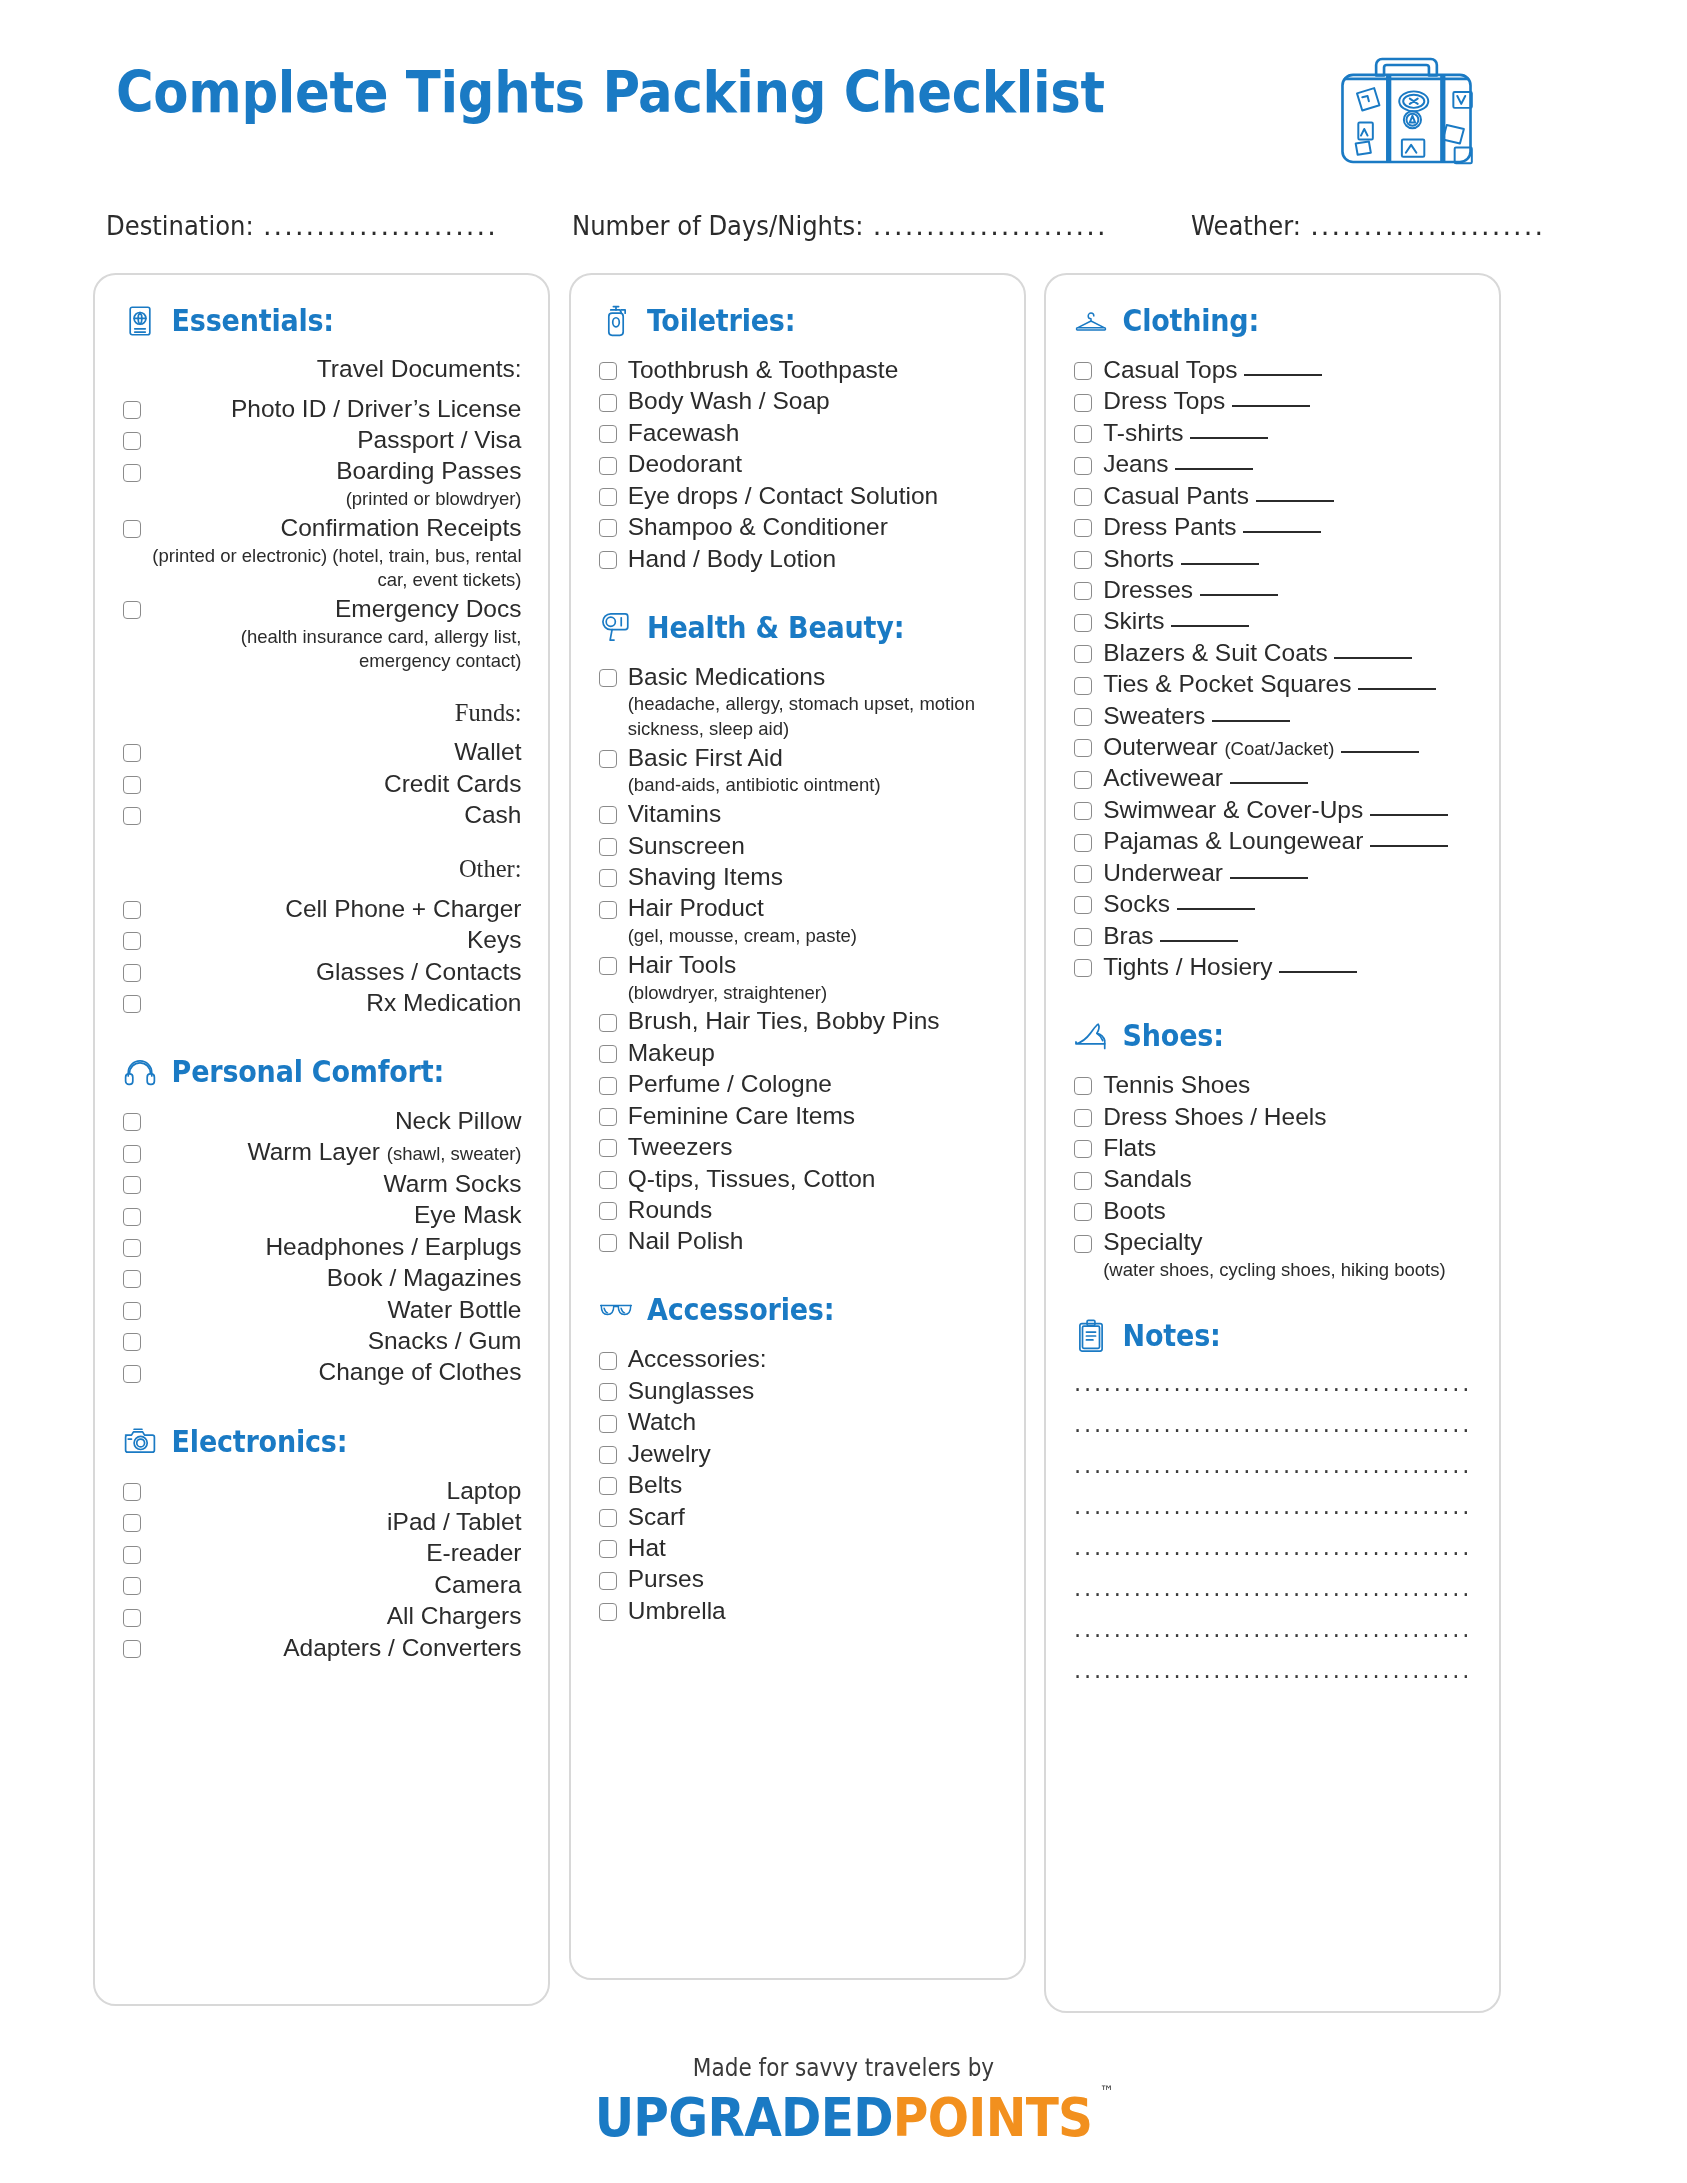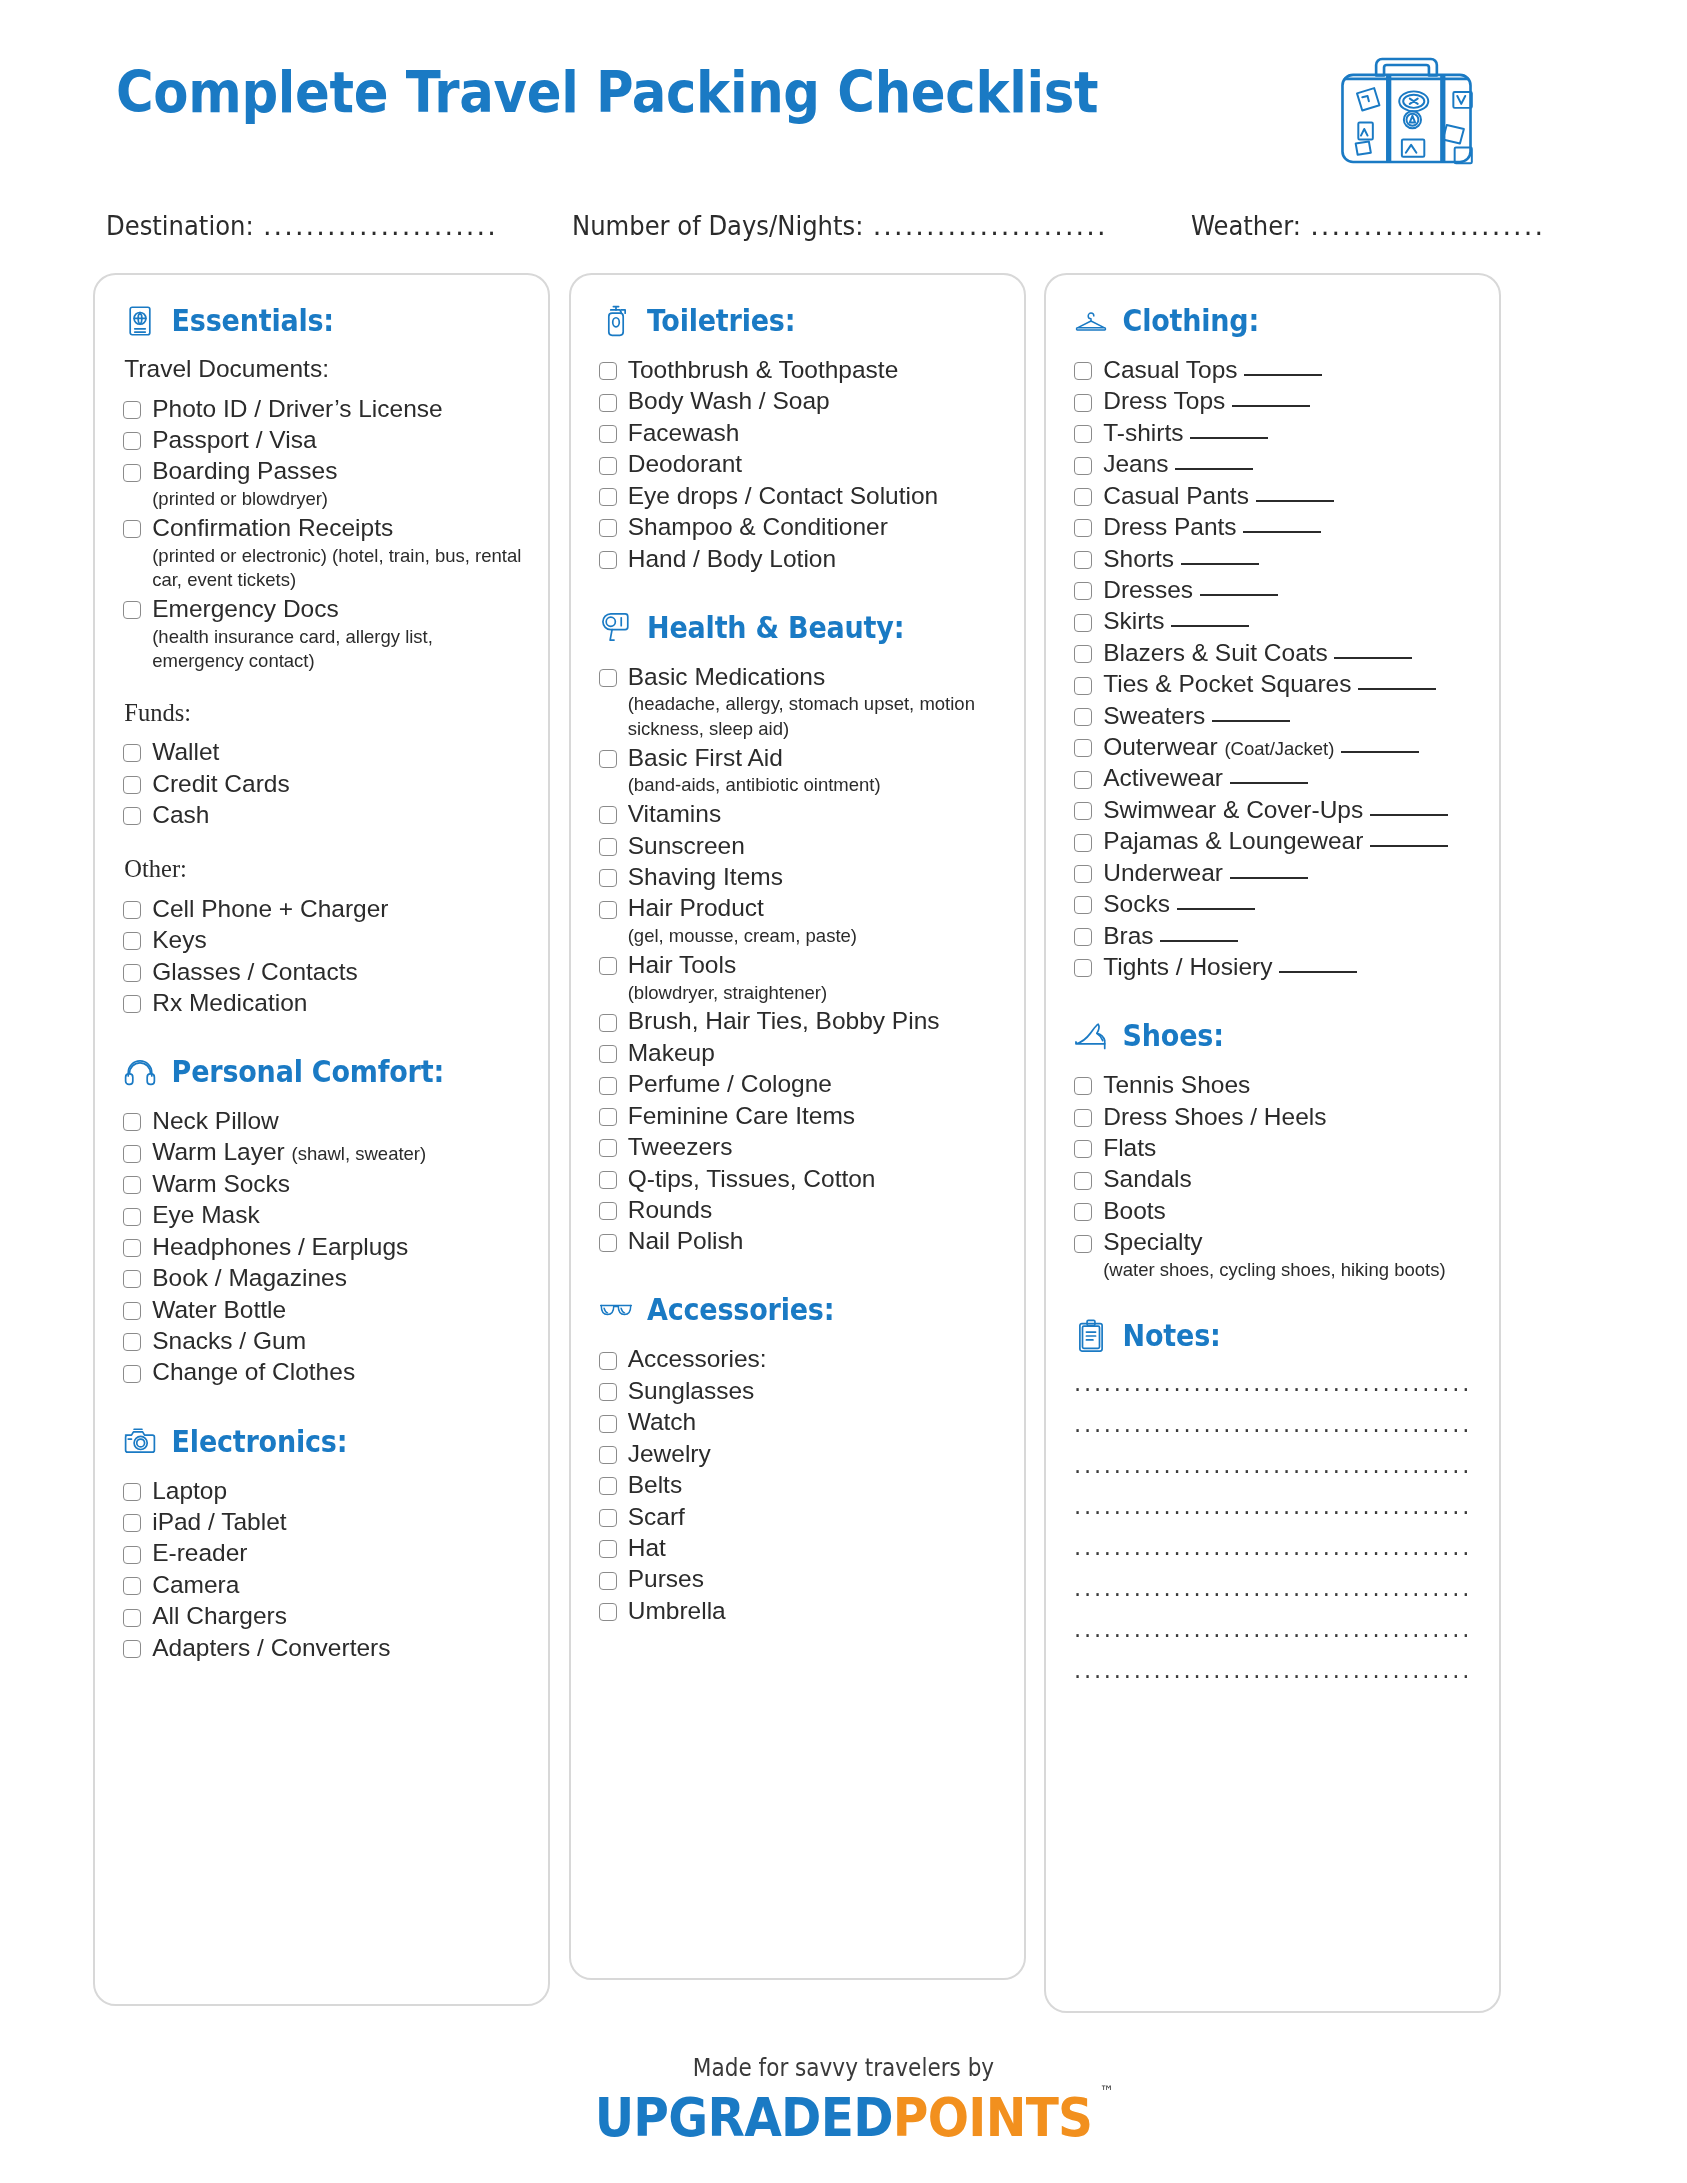--- a/index.html
+++ b/index.html
@@ -78,21 +78,21 @@
     gap: 18.5px;
     padding: 0 106px 0 93px;
     align-items: flex-start;
   }
   .card {
     border: 2px solid #d8d8d8;
     border-radius: 22.5px;
     background: #fff;
     padding: 28px 26.5px 32px 28px;
   }
-  .card.col1 { width: 457px; height: 1733px; }
+  .card.col1 { width: 457px; height: 1733px; text-align: right; }
   .card.col2 { width: 457px; height: 1707px; }
   .card.col3 { width: 457px; height: 1740px; }
 
   
   .section {
     margin-bottom: 6.6px;
   }
   .section + .section { margin-top: 36px; }
   .sec-head {
     display: flex;
@@ -217,21 +217,21 @@
     color: #3a3a3a;
     font-weight: normal;
   }
 </style>
 </head>
 <body>
 
 <div class="page">
 
   <div class="header">
-    <div class="page-title">Complete Travel Packing Checklist</div>
+    <div class="page-title">Complete Tights Packing Checklist</div>
     <div class="suitcase-icon">
       <svg viewBox="0 0 250 220" fill="none" stroke="#1a7ac4" stroke-width="4" stroke-linecap="round" stroke-linejoin="round">
         <path d="M88 44 h74 a9 9 0 0 1 9 9 v16 h-12 v-12 a4 4 0 0 0 -4 -4 h-60 a4 4 0 0 0 -4 4 v12 h-12 v-16 a9 9 0 0 1 9 -9 z"></path>
         <rect x="28" y="68" width="194" height="132" rx="16"></rect>
         <path d="M32 74 h186"></path>
         <path d="M96 70 v128 M100 70 v128"></path>
         <path d="M178 70 v128 M182 70 v128"></path>
         <g stroke-width="3">
           <path d="M50 96 l26 -8 l8 26 l-26 8 z"></path>
           <path d="M58 102 l8 -2 l2 8"></path>

